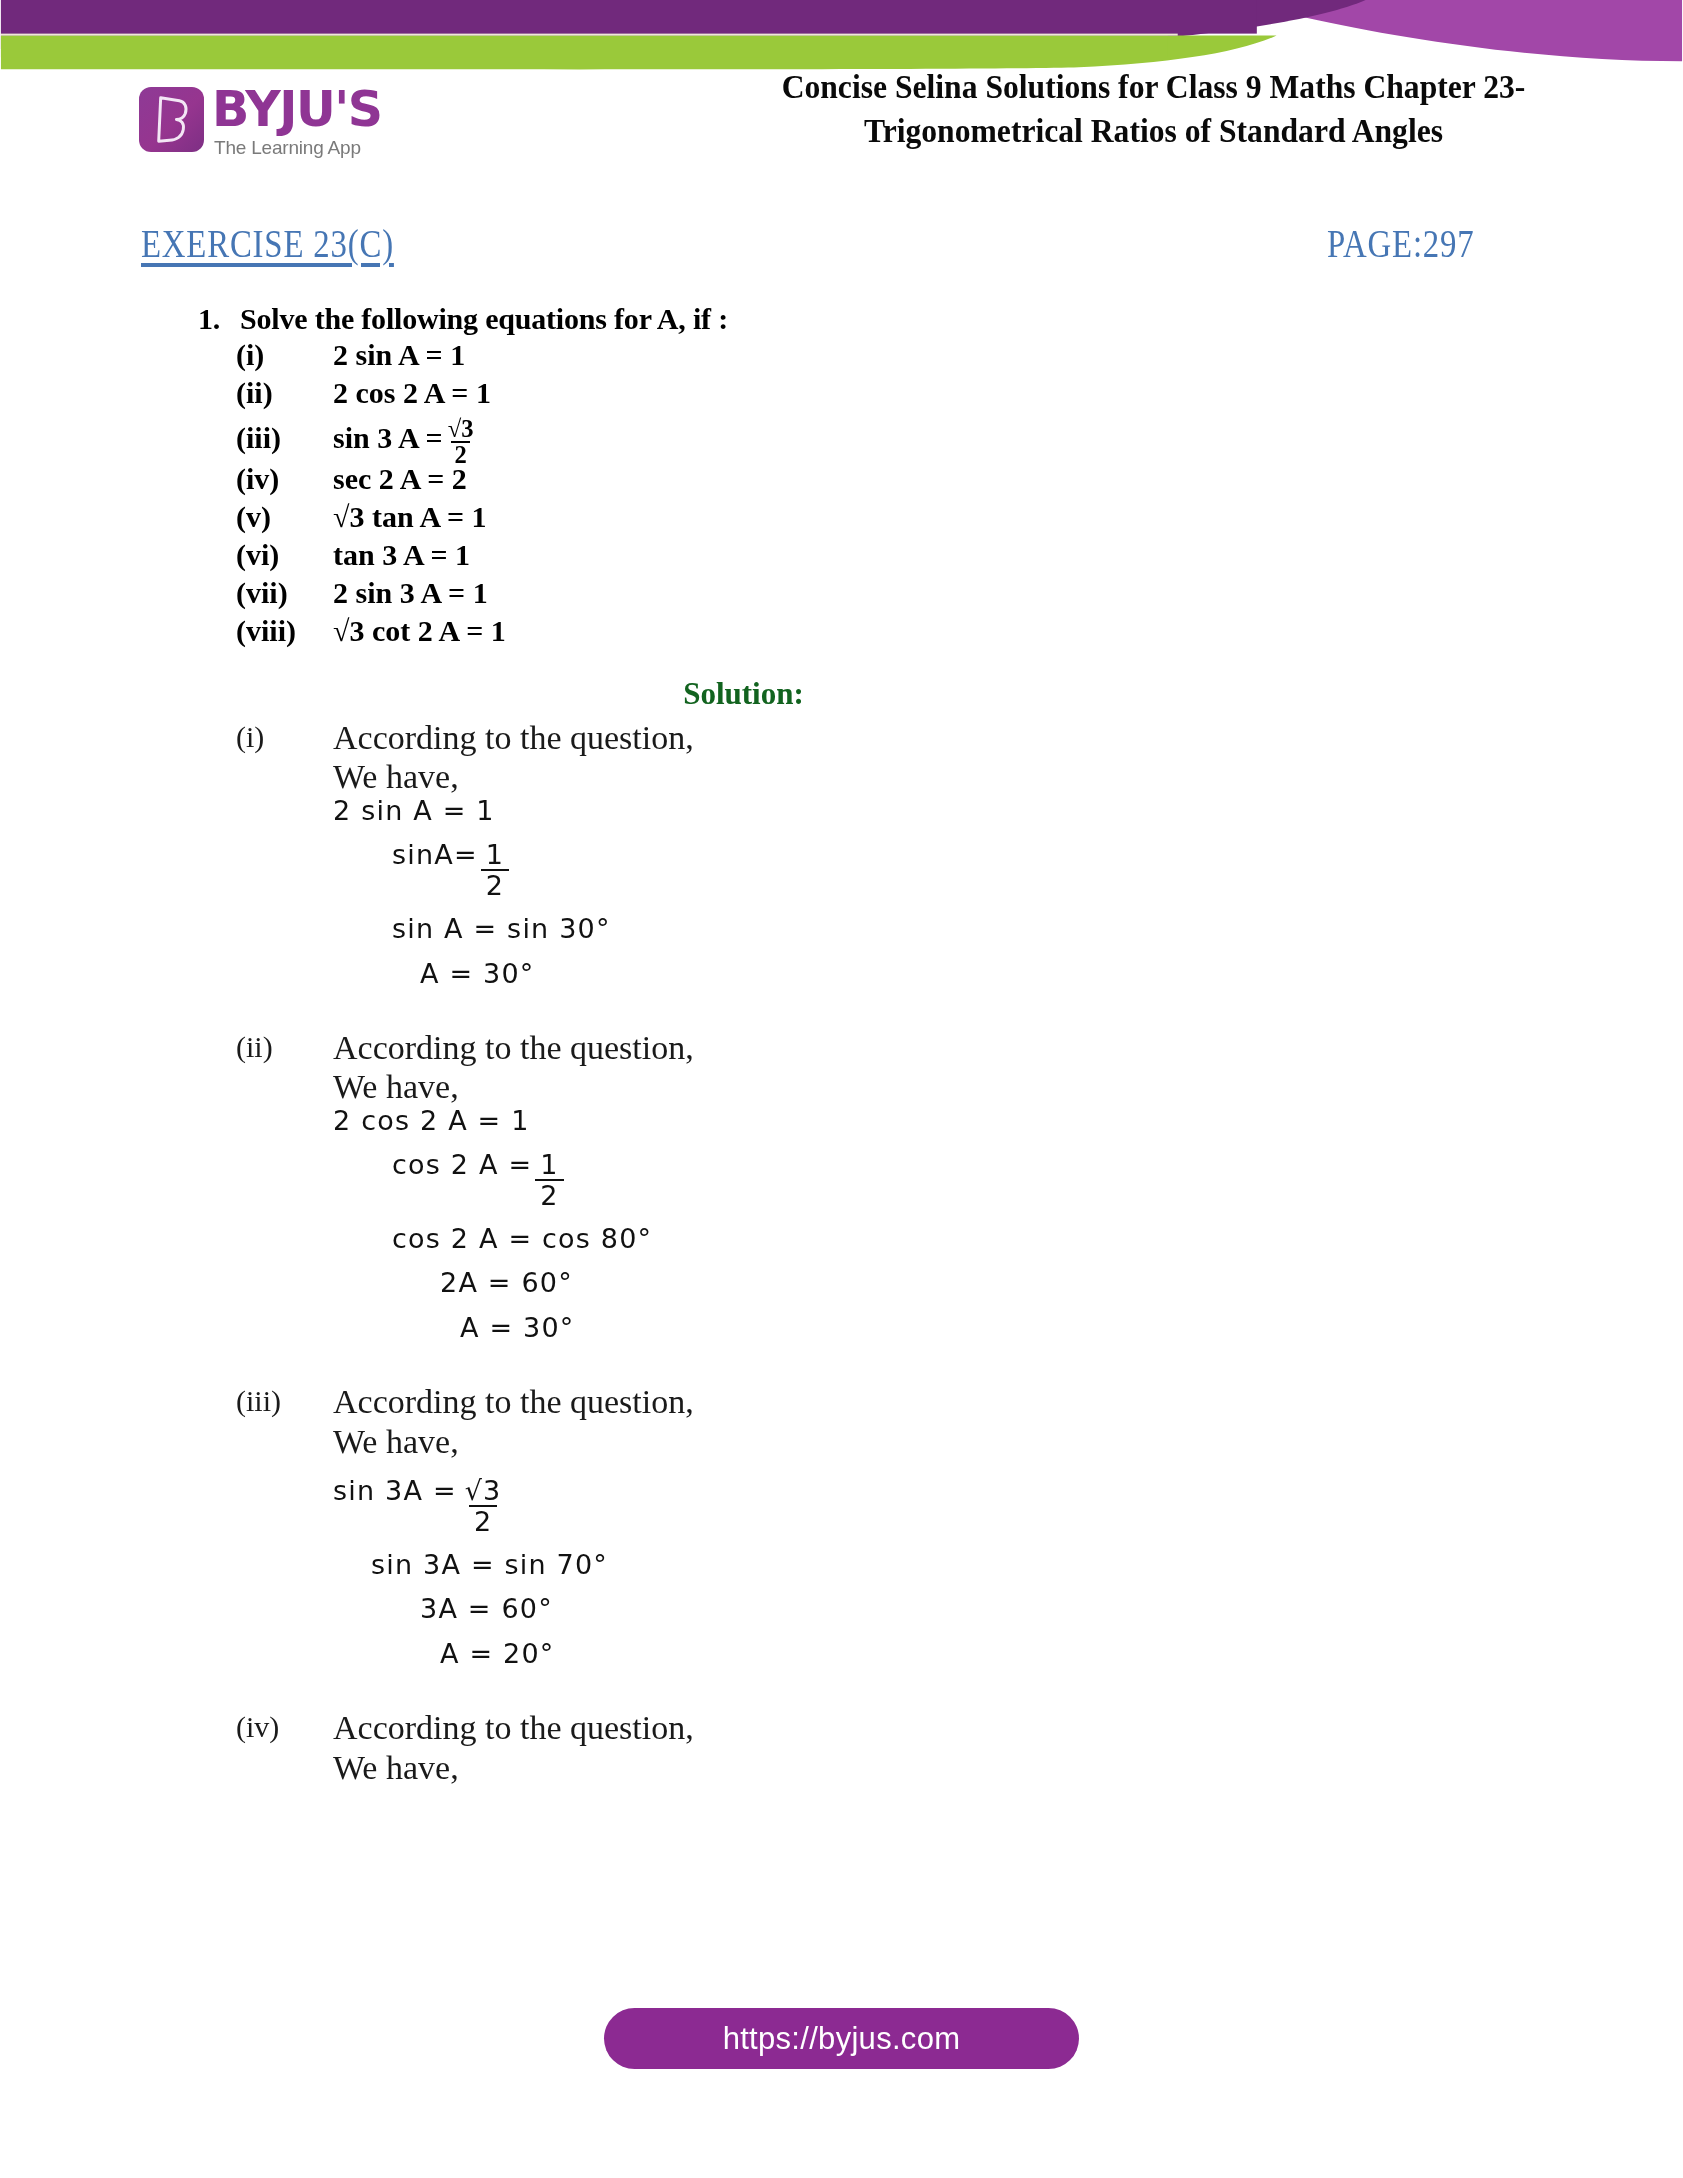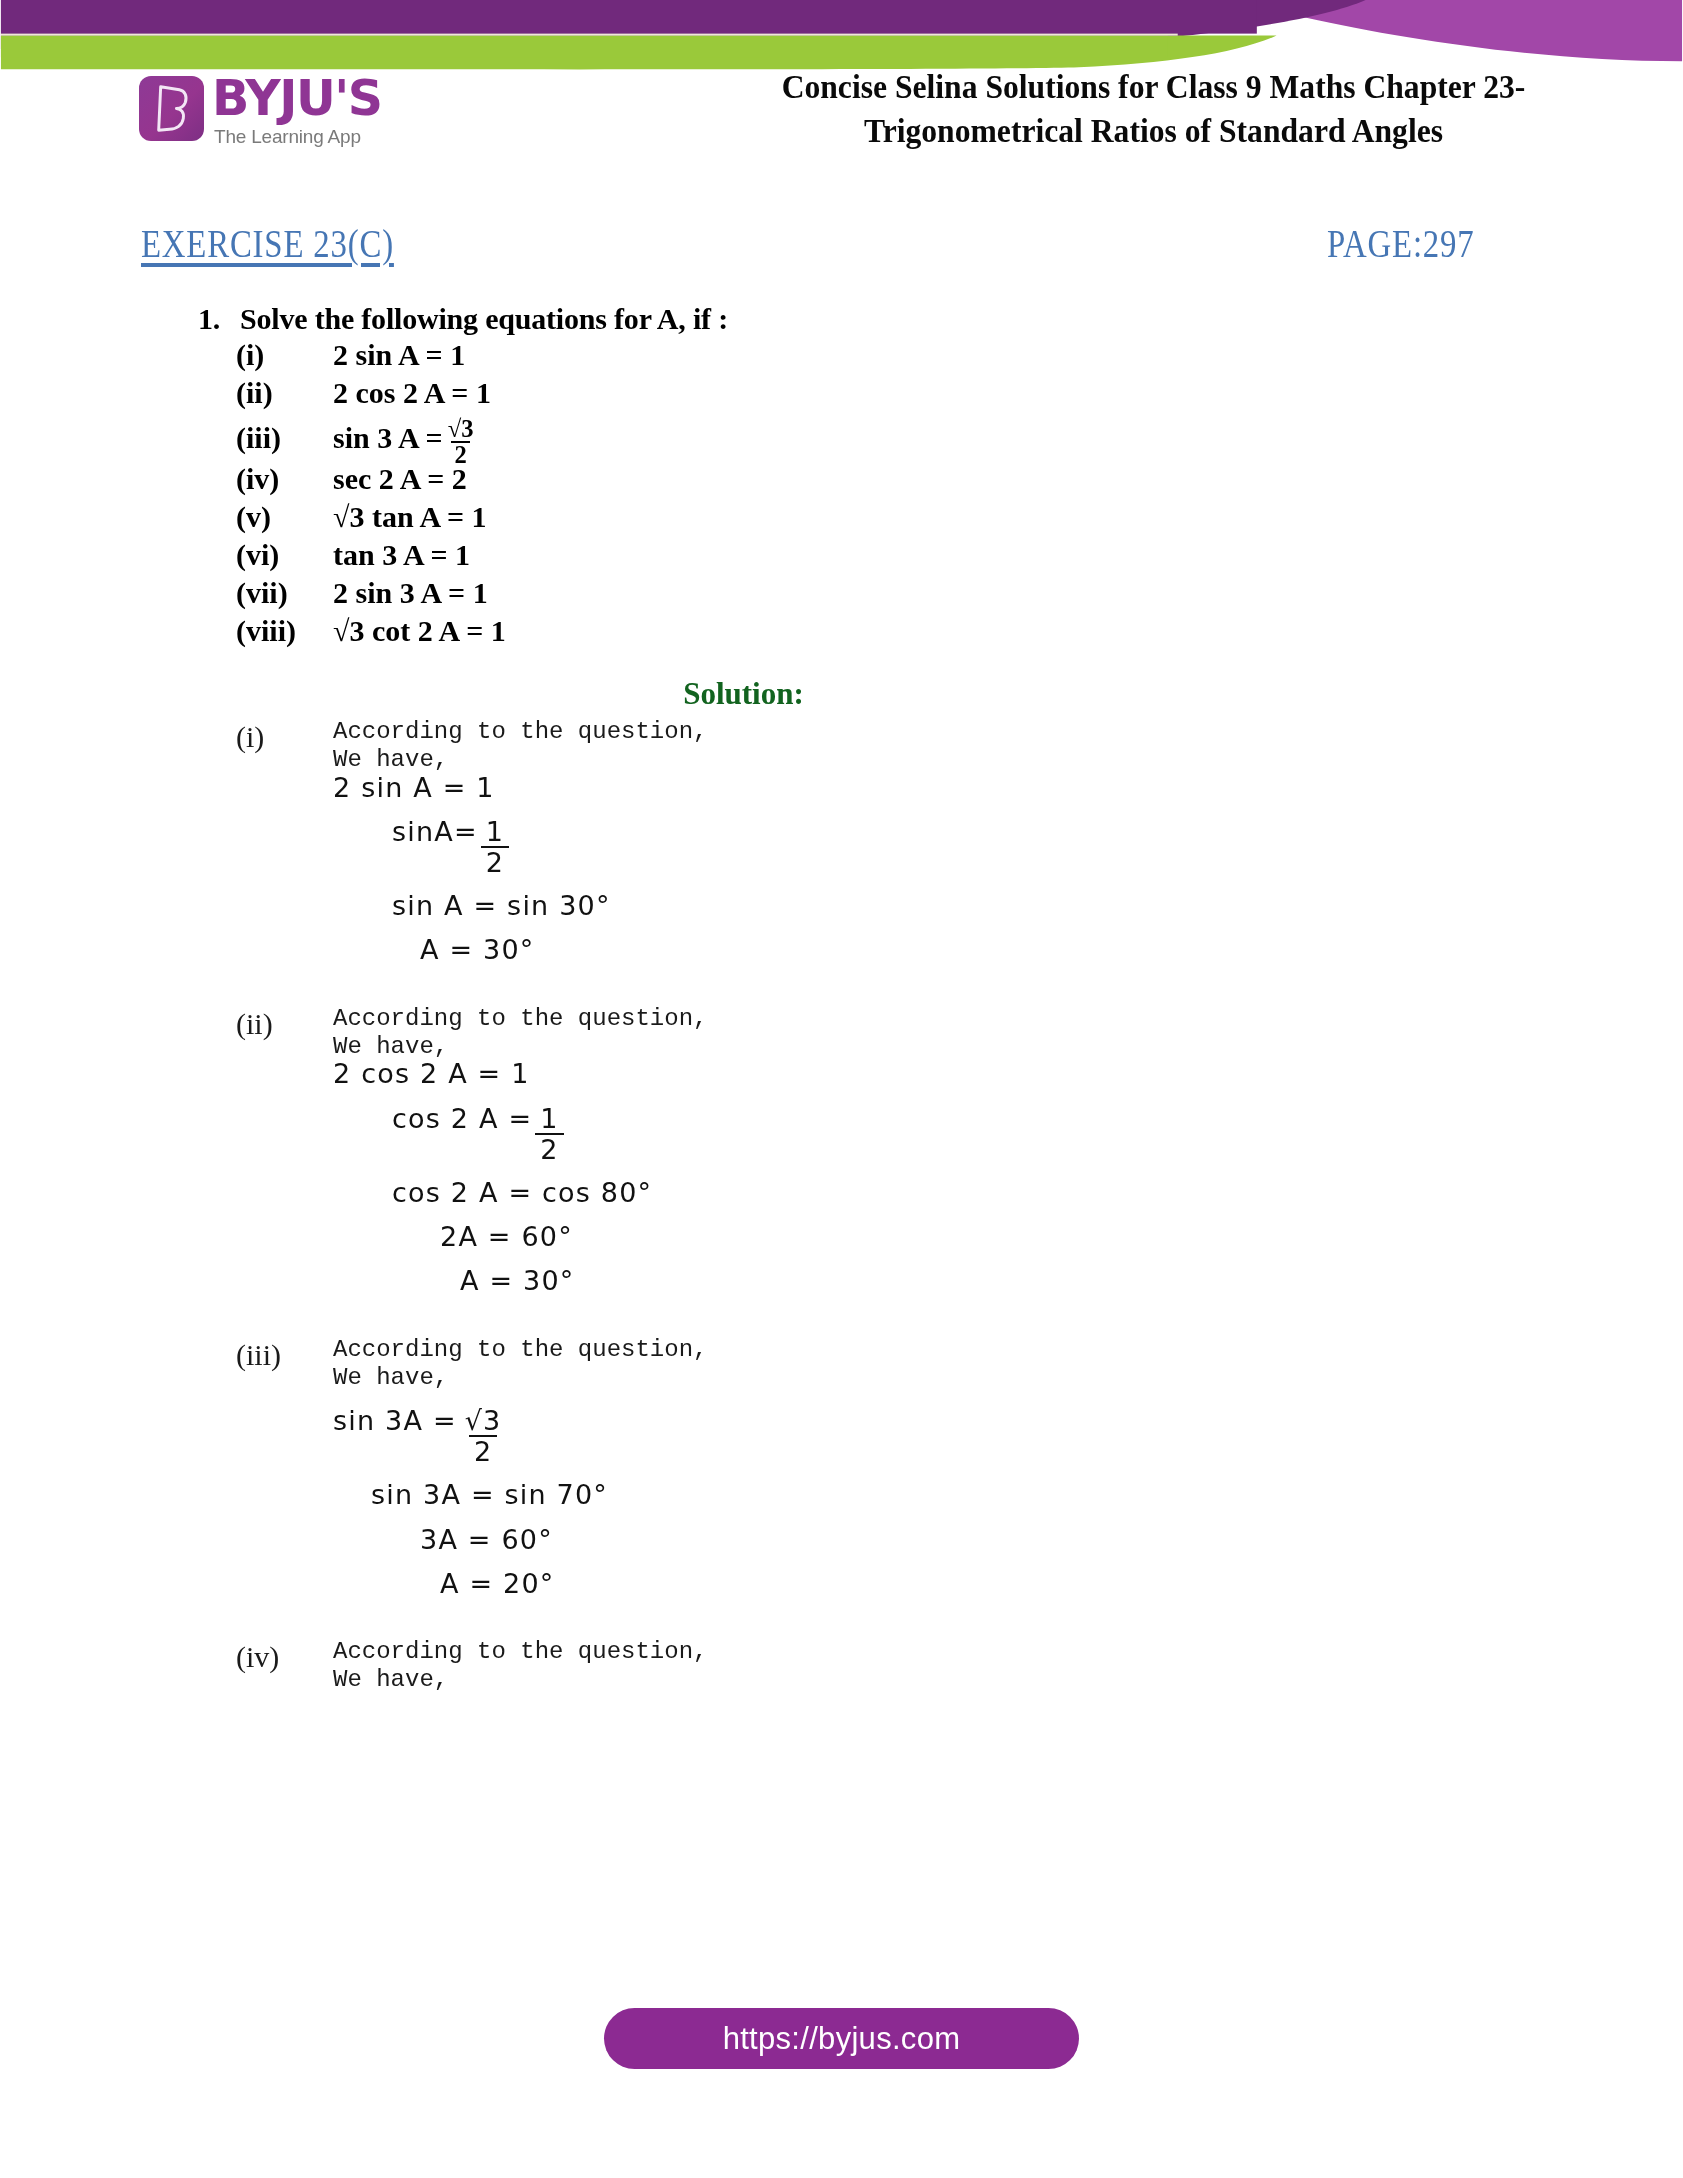--- a/index.html
+++ b/index.html
@@ -20,21 +20,21 @@
     width: 1683px;
     height: 89px;
     overflow: hidden;
   }
   .banner svg { display: block; }
 
   
   .logo-wrap {
     position: absolute;
     left: 139px;
-    top: 76px;
+    top: 87px;
     width: 327px;
     height: 89px;
   }
   .logo-mark {
     position: absolute;
     left: 0; top: 0;
     width: 65px; height: 65px;
     border-radius: 12px;
     background: linear-gradient(135deg,#8e3a96 0%, #96358f 55%, #7d2f84 100%);
   }
@@ -166,25 +166,24 @@
   .sol-row .roman {
     width: 97px;
     flex: 0 0 97px;
     font-size: 30px;
     color: #1a1a1a;
     font-family: "Liberation Serif", serif;
     padding-top: 2px;
   }
   .sol-body { flex: 1 1 auto; }
   .sol-line {
-    font-size: 24px;
+    font-size: 34px;
     color: #1a1a1a;
     line-height: 1.16;
     white-space: nowrap;
-    font-family: Liberation Mono, monospace;
   }
 
   
   .math {
     font-family: "DejaVu Sans", sans-serif;
     font-size: 27px;
     color: #111;
     letter-spacing: 1.2px;
     white-space: nowrap;
     line-height: 1.05;

